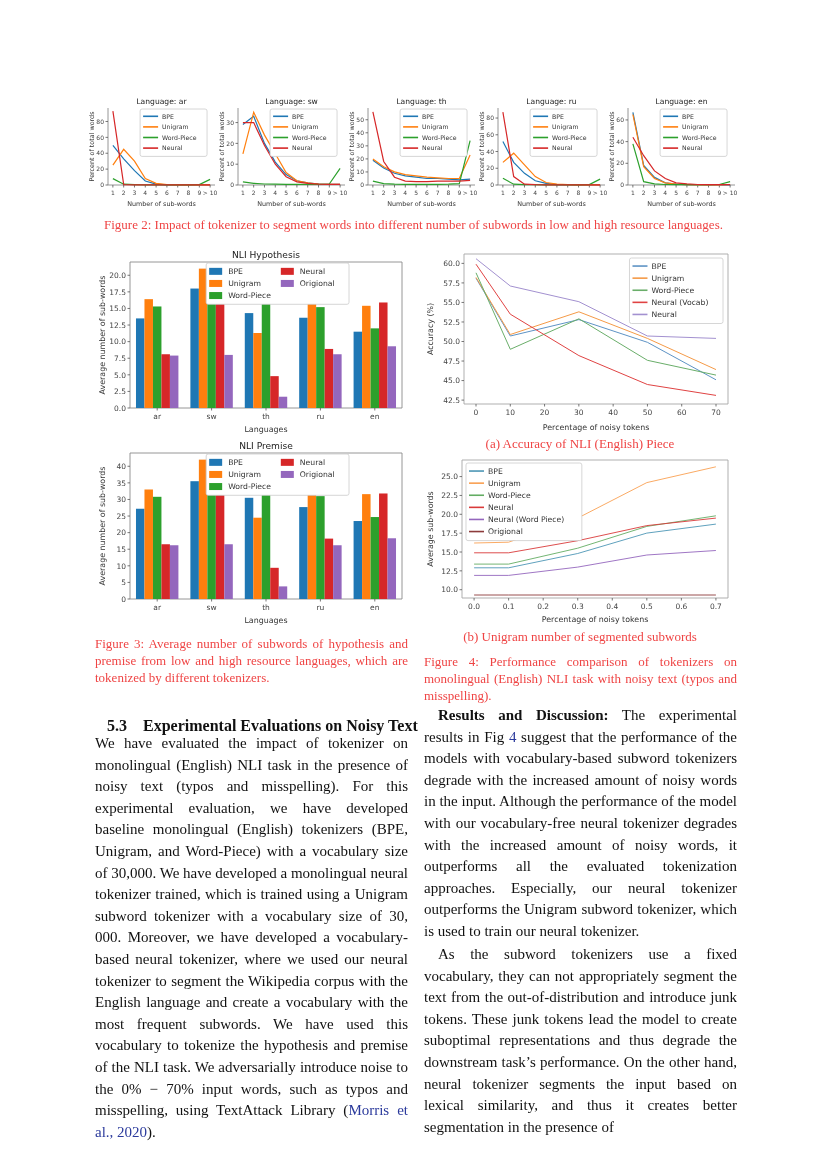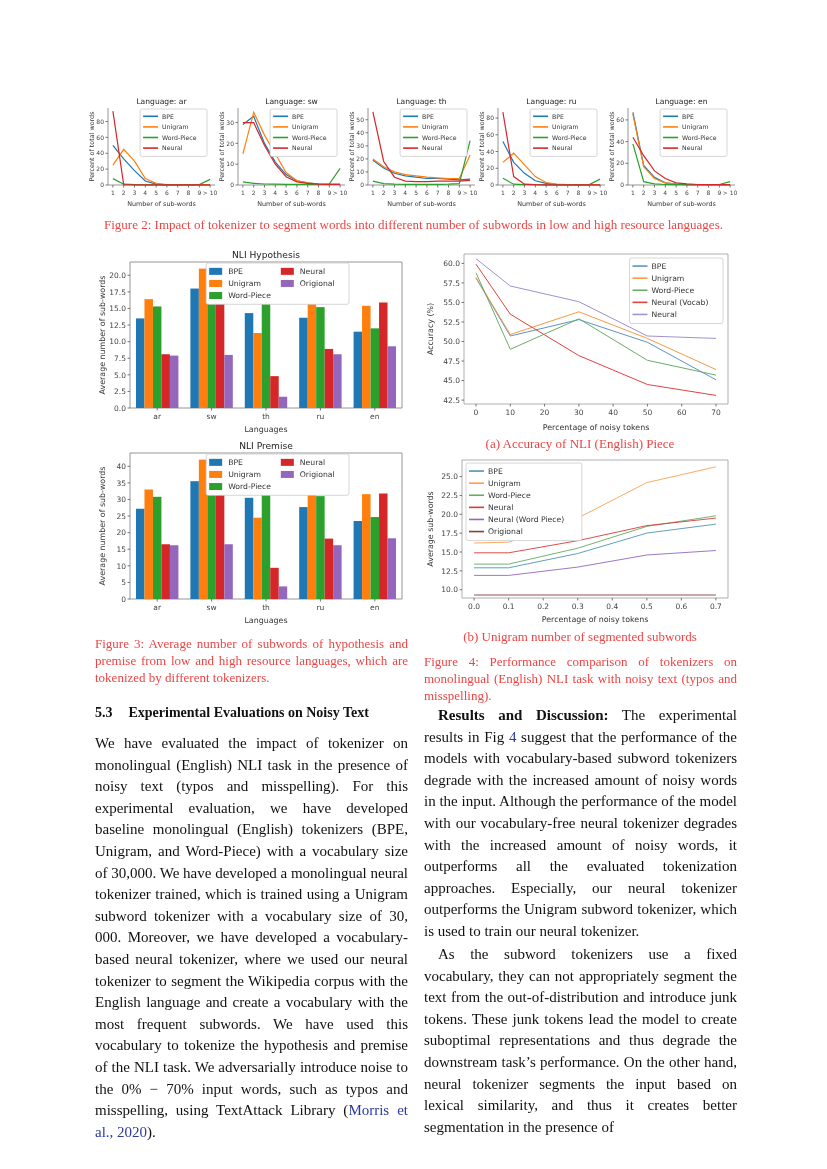--- a/index.html
+++ b/index.html
@@ -5,21 +5,21 @@
   html,body{margin:0;padding:0;}
   body{width:827px;height:1169px;background:#fff;position:relative;overflow:hidden;
        font-family:"Liberation Serif",serif;color:#111;}
   .abs{position:absolute;}
   .chart{background:#fff;}
   .cap{font-size:13px;line-height:16.9px;color:#ef4444;}
   .center{text-align:center;}
   .just{text-align:justify;}
   .body-text{font-size:15px;line-height:21.6px;text-align:justify;}
   .indent{text-indent:14px;}
-  h2.sec{font-size:14px;font-weight:bold;margin:0;font-family:"Liberation Serif",serif;}
+  h2.sec{font-size:16px;font-weight:bold;margin:12px;font-family:"Liberation Serif",serif;}
   h2.sec .num{margin-right:16px;}
   a.cite,a.figref{color:#2b3a9c;text-decoration:none;cursor:pointer;}
   p{margin:0;}
   svg text{font-family:"DejaVu Sans",sans-serif;}
   .fig2-row{display:flex;}
   .fig2-row .chart{width:130px;height:113px;}
 </style>
 </head>
 <body>
 

